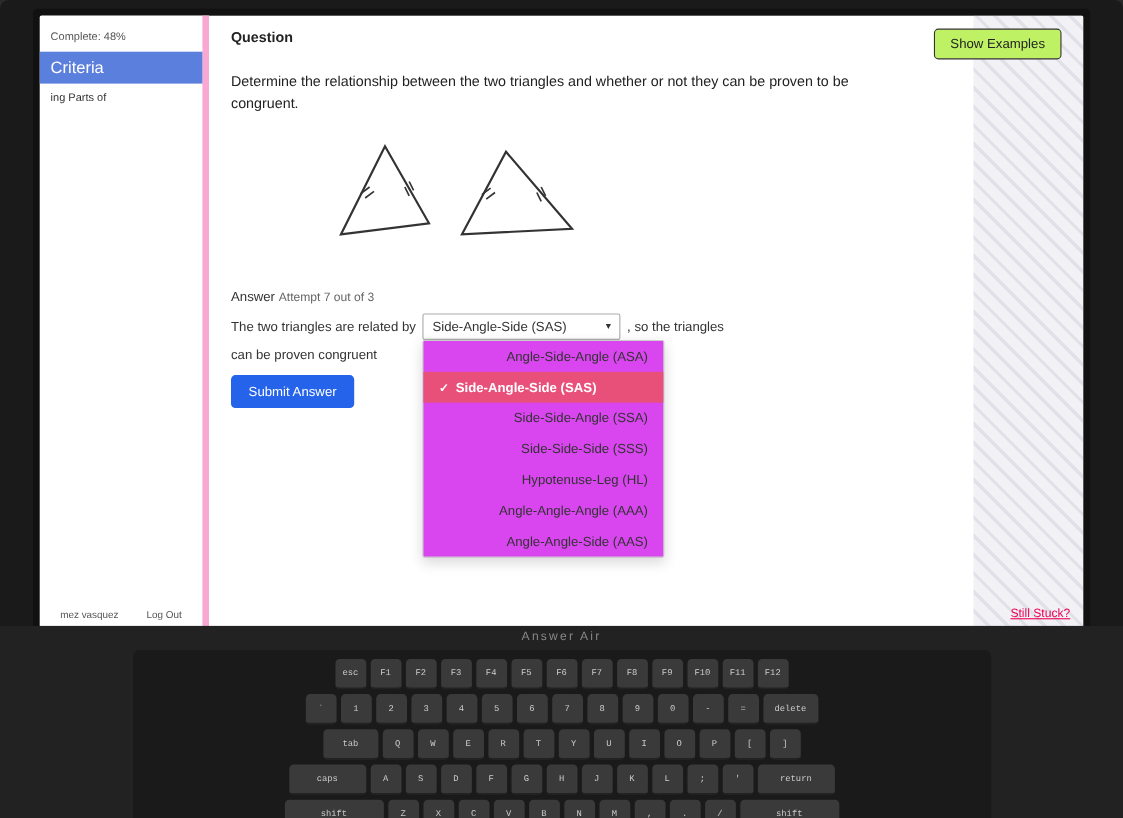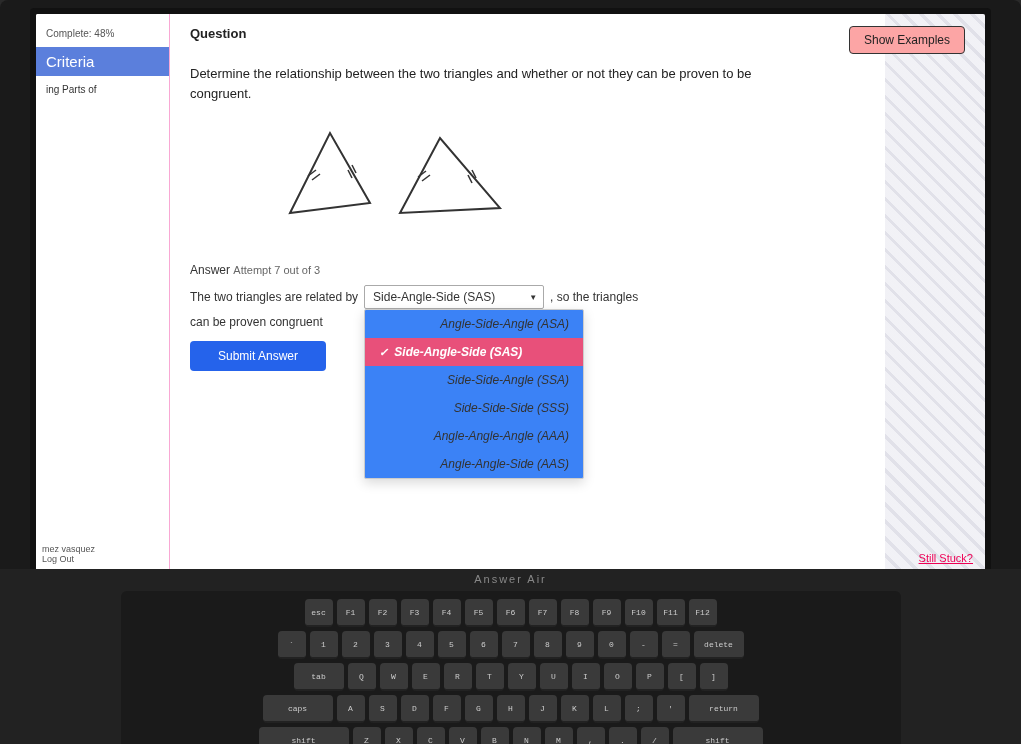--- a/index.html
+++ b/index.html
@@ -43,23 +43,23 @@
     
     .app-container {
       display: flex;
       width: 100%;
       height: 100%;
       background: #fff;
     }
 
     
     .sidebar {
-      width: 134px;
+      width: 154px;
       background: #fff;
-      border-right: 1px solid #f9a8d4;
+      border-right: 6px solid #f9a8d4;
       padding: 10px 0;
       flex-shrink: 0;
       position: relative;
     }
 
     .sidebar-complete {
       font-size: 10px;
       color: #555;
       padding: 4px 10px 8px 10px;
     }
@@ -81,21 +81,20 @@
     .sidebar-bottom {
       position: absolute;
       bottom: 10px;
       left: 0;
       right: 0;
       display: flex;
       justify-content: space-around;
       padding: 0 6px;
       font-size: 9px;
       color: #555;
-      flex-direction: column;
     }
 
     .sidebar-bottom a {
       color: #555;
       text-decoration: none;
     }
 
     
     .main-content {
       flex: 1;
@@ -113,21 +112,21 @@
     }
 
     .question-label {
       font-size: 13px;
       font-weight: bold;
       color: #222;
     }
 
     .show-examples-btn {
       border: 1.5px solid #333;
-      background: #fca5a5;
+      background: #bef264;
       padding: 6px 14px;
       font-size: 12px;
       cursor: pointer;
       border-radius: 4px;
       color: #222;
     }
 
     .question-text {
       font-size: 13px;
       color: #222;
@@ -203,27 +202,26 @@
       right: 6px;
       top: 50%;
       transform: translateY(-50%);
     }
 
     
     .dropdown-menu {
       position: absolute;
       top: 100%;
       left: 0;
-      background: #3b82f6;
+      background: #d946ef;
       border: 1px solid #ccc;
       box-shadow: 0 4px 12px rgba(0,0,0,0.15);
       z-index: 100;
       min-width: 220px;
       border-radius: 2px;
-      font-style: italic;
     }
 
     .dropdown-item {
       padding: 7px 14px;
       font-size: 12px;
       color: #333;
       cursor: pointer;
       white-space: nowrap;
     }
 
@@ -247,21 +245,21 @@
       margin-bottom: 12px;
       display: flex;
       align-items: center;
       gap: 6px;
     }
 
     .submit-btn {
       background: #2563eb;
       color: #fff;
       border: none;
-      padding: 8px 28px;
+      padding: 8px 16px;
       font-size: 12px;
       border-radius: 4px;
       cursor: pointer;
     }
 
     
     .still-stuck {
       position: absolute;
       bottom: 10px;
       right: 12px;
@@ -410,20 +408,21 @@
               <div class="dropdown-wrapper">
                 <div class="dropdown-selected">
                   <span>Side-Angle-Side (SAS)</span>
                 </div>
 
                 <div class="dropdown-menu">
                   <div class="dropdown-item">Angle-Side-Angle (ASA)</div>
                   <div class="dropdown-item selected">Side-Angle-Side (SAS)</div>
                   <div class="dropdown-item">Side-Side-Angle (SSA)</div>
                   <div class="dropdown-item">Side-Side-Side (SSS)</div>
+                  <div class="dropdown-item">Hypotenuse-Leg (HL)</div>
                   <div class="dropdown-item">Angle-Angle-Angle (AAA)</div>
                   <div class="dropdown-item">Angle-Angle-Side (AAS)</div>
                 </div>
               </div>
 
               <span>, so the triangles</span>
             </div>
 
             <div class="answer-row2">
               <span>can be proven congruent</span>

